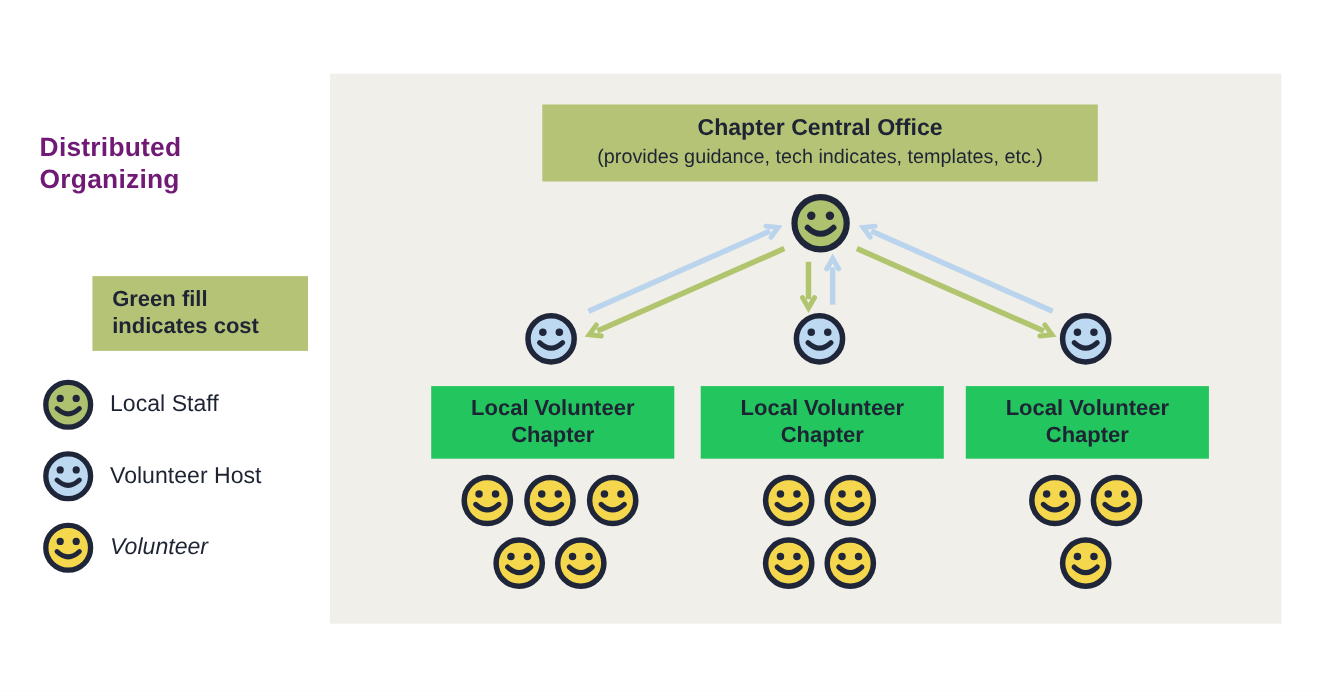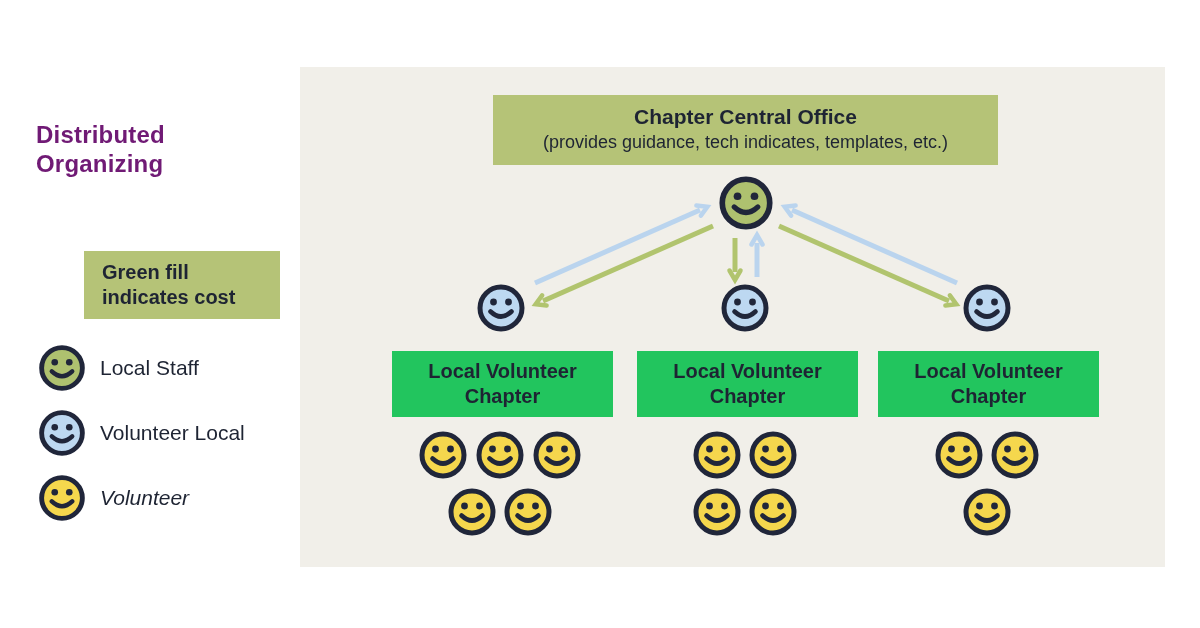--- a/index.html
+++ b/index.html
@@ -59,21 +59,21 @@
 </head>
 <body>
 
 <h1 class="page-title">Distributed
 Organizing</h1>
 
 <div class="legend-note">Green fill
 indicates cost</div>
 
 <div class="legend-label l0">Local Staff</div>
-<div class="legend-label l1">Volunteer Local</div>
+<div class="legend-label l1">Volunteer Host</div>
 <div class="legend-label l2">Volunteer</div>
 
 <div class="panel"></div>
 
 <div class="central-box">
   <div class="central-title">Chapter Central Office</div>
   <div class="central-sub">(provides guidance, tech indicates, templates, etc.)</div>
 </div>
 
 <div class="chapter-box c0">Local Volunteer

